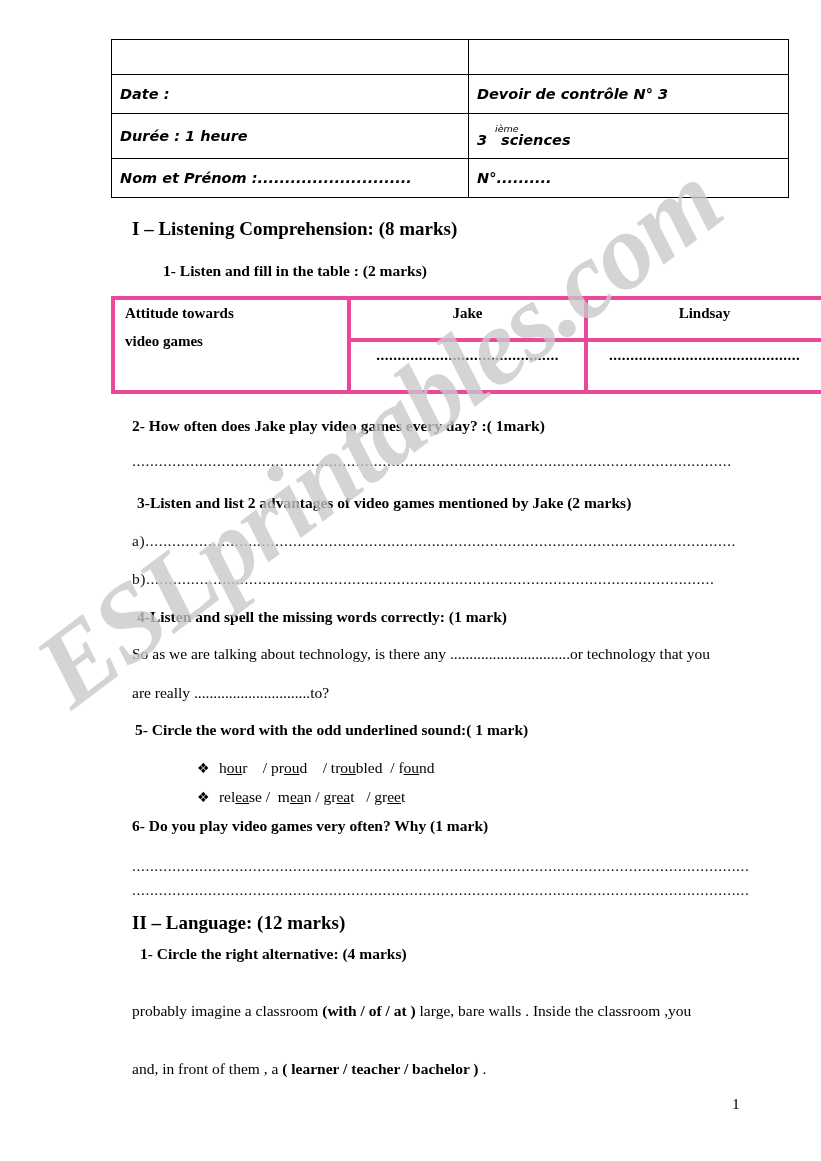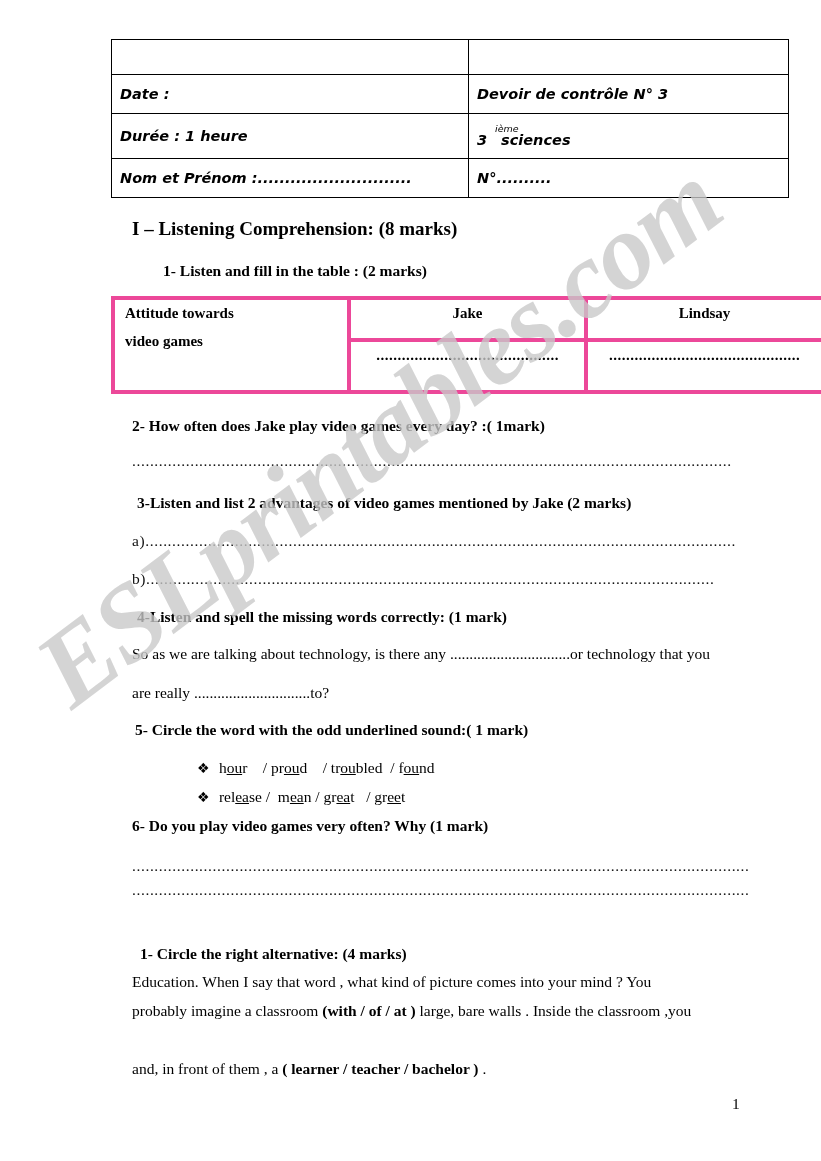--- a/index.html
+++ b/index.html
@@ -285,26 +285,26 @@
     <span class="sep"> / </span>
     <span class="phon-word"><span>gr</span><u>ea</u><span>t</span></span>
     <span class="sep">&nbsp; / </span>
     <span class="phon-word"><span>gr</span><u>ee</u><span>t</span></span>
   </div>
 
   <div class="q-heading" style="left:112px; top:817px;">6- Do you play video games very often? Why (1 mark)</div>
   <div class="dot-rule" style="left:112px; top:857px; width:616px;">...........................................................................................................................................</div>
   <div class="dot-rule" style="left:112px; top:881px; width:616px;">...........................................................................................................................................</div>
 
+  <div class="sec-heading" style="left:112px; top:912px;">
+    <span>II – Language</span><span class="light">: (12 marks)</span>
+  </div>
 
   <div class="q-heading" style="left:120px; top:945px;">1- Circle the right alternative: (4 marks)</div>
 
-  <div class="para-line" style="left:112px; top:973px;">
-    <span>  Education. When I say that word , what kind of picture comes into your mind ? You</span>
-  </div>
   <div class="para-line" style="left:112px; top:1002px;">
     <span>probably imagine a classroom </span><b>(with / of / at  )</b><span> large, bare walls . Inside the classroom ,you</span>
   </div>
   <div class="para-line" style="left:112px; top:1060px;">
     <span>and, in front of them , a </span><b>( learner  / teacher / bachelor )</b><span> .</span>
   </div>
 
   <div class="page-num">1</div>
 
 </div>

